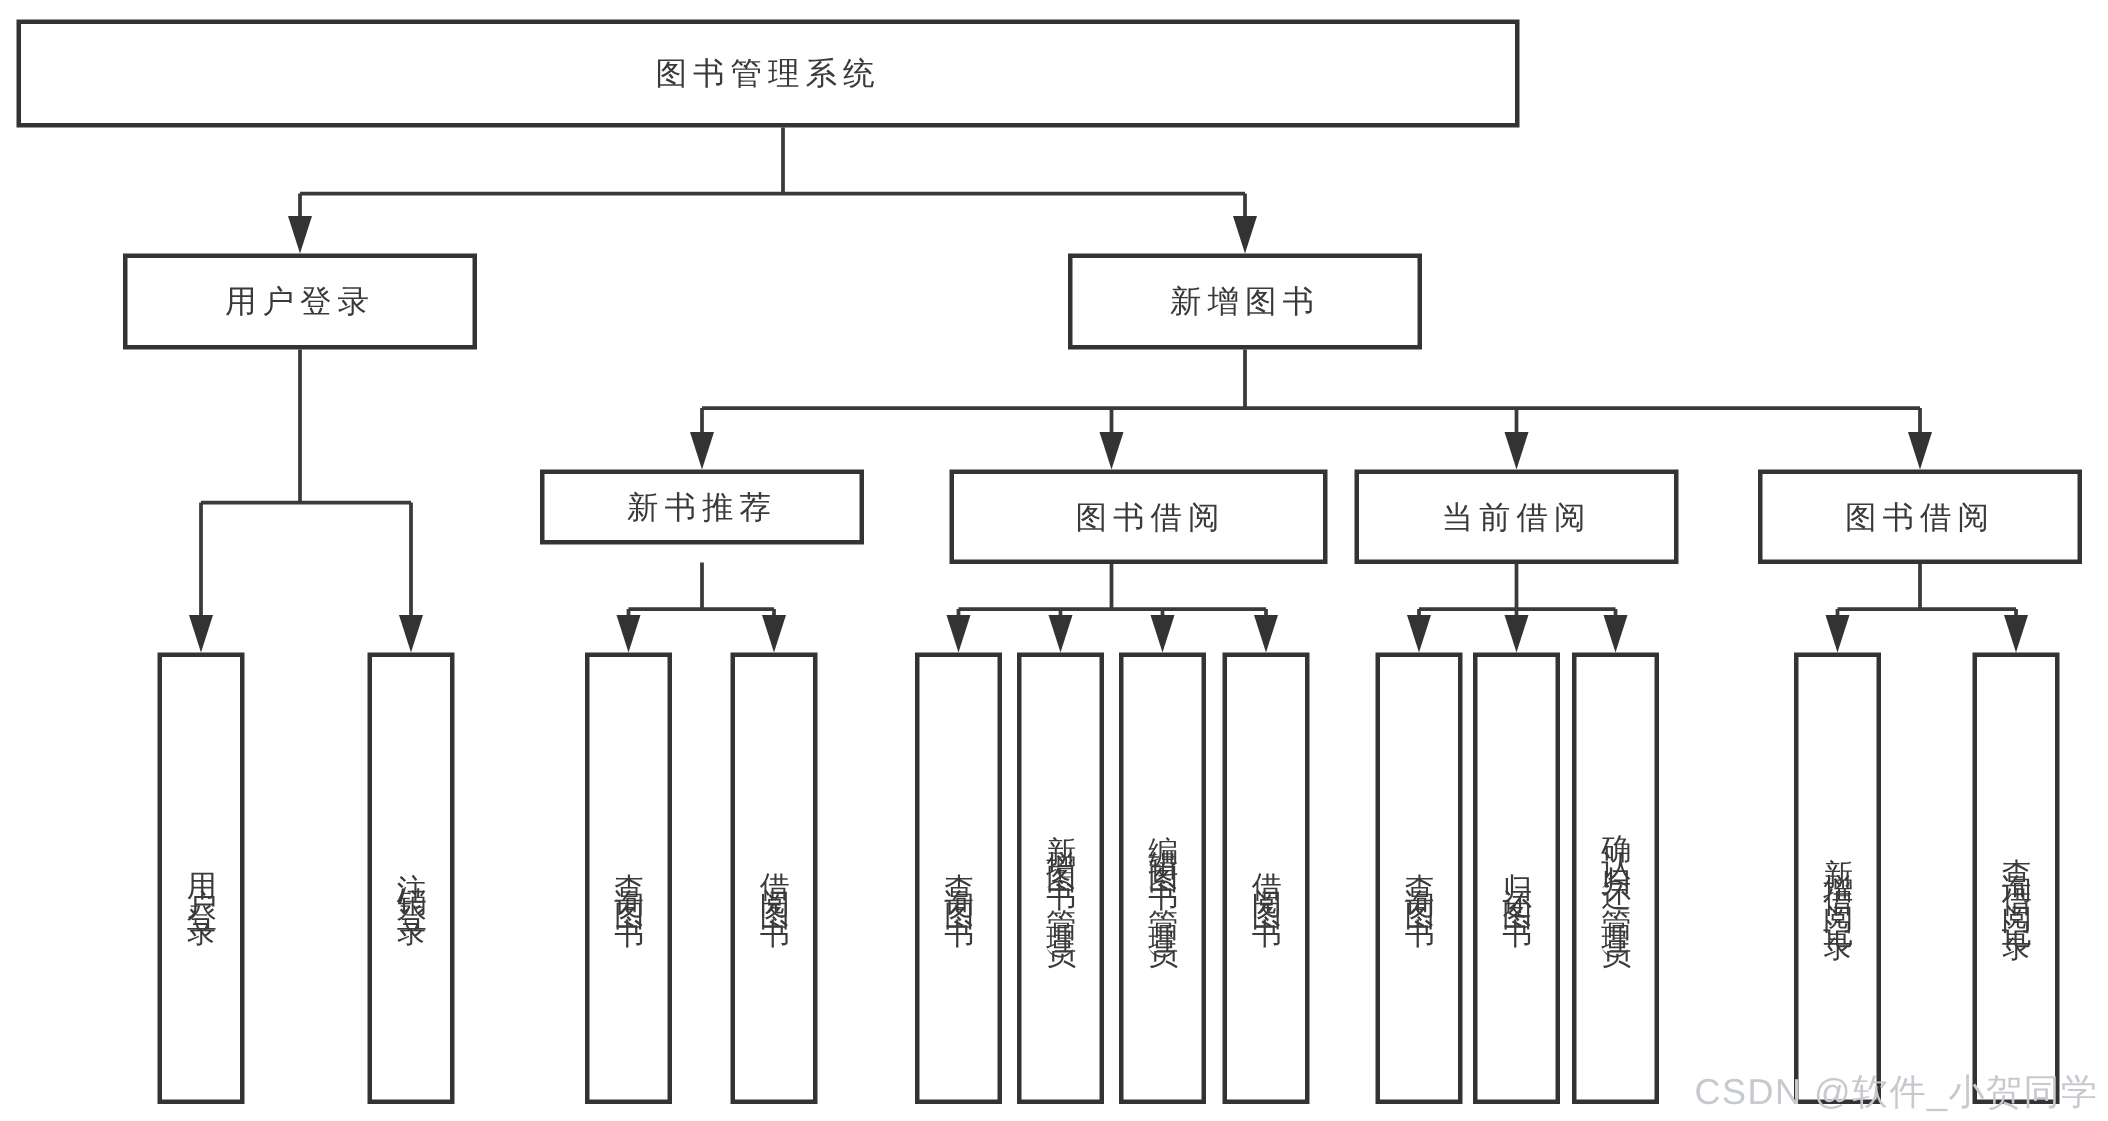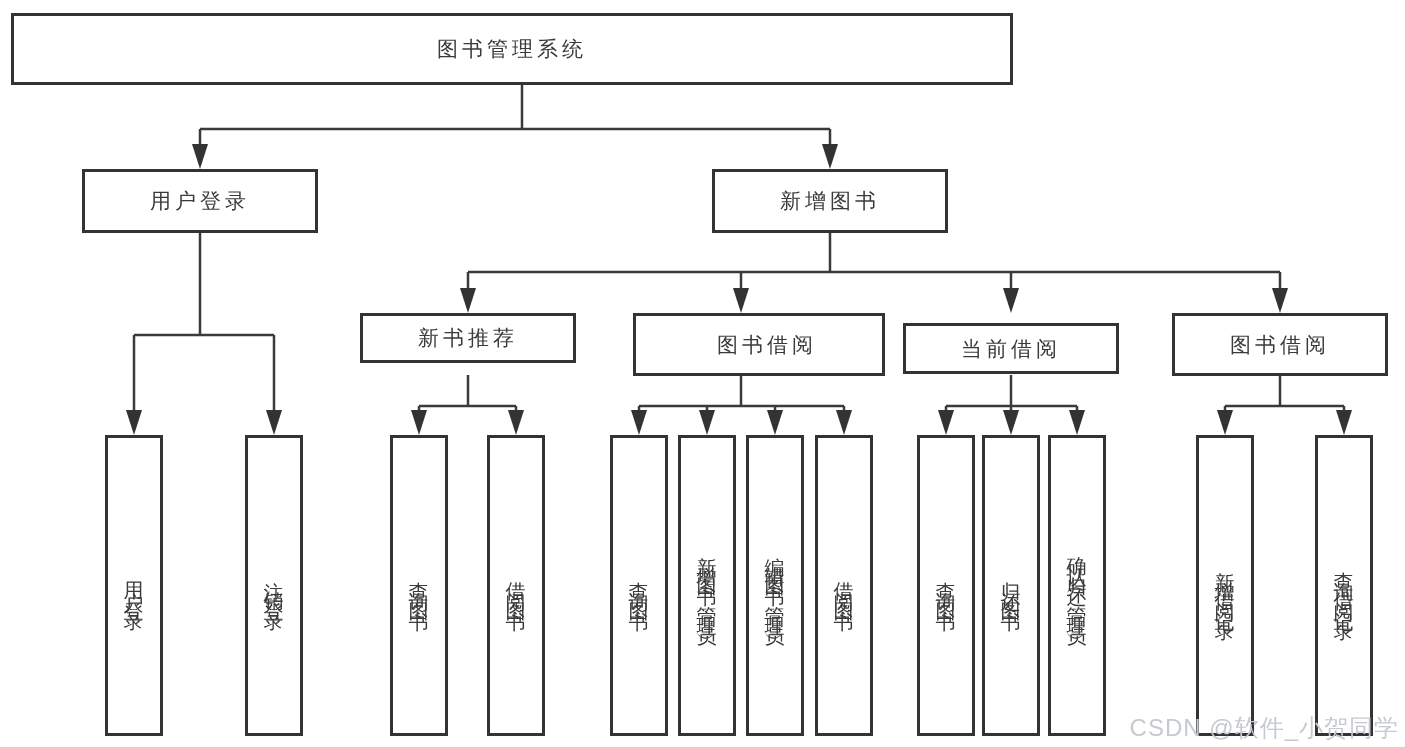--- a/index.html
+++ b/index.html
@@ -23,21 +23,21 @@
   .vbox .lbl {
     writing-mode:vertical-rl; color:#3a3a3a; font-size:20px; letter-spacing:10px;
     line-height:1; white-space:nowrap;
   }
   
   .b-root   { left:11px;  top:13px;  width:1002px; height:72px; }
   .b-login  { left:82px;  top:169px; width:236px;  height:64px; }
   .b-mgmt   { left:712px; top:169px; width:236px;  height:64px; }
   .b-rec    { left:360px; top:313px; width:216px;  height:50px;text-align:right; }
   .b-borrow { left:633px; top:313px; width:252px;  height:63px;padding-left:16px; }
-  .b-cur    { left:903px; top:323px; width:216px;  height:51px; }
+  .b-cur    { left:903px; top:313px; width:216px;  height:63px; }
   .b-hist   { left:1172px;top:313px; width:216px;  height:63px; }
   
   .v1  { left:105px; }  .v2  { left:245px; }
   .v3  { left:390px; }  .v4  { left:487px; }
   .v5  { left:610px; }  .v6  { left:678px; }
   .v7  { left:746px; }  .v8  { left:815px; }
   .v9  { left:917px; }  .v10 { left:982px; }
   .v11 { left:1048px; } .v12 { left:1196px; }
   .v13 { left:1315px; }
   #watermark {

